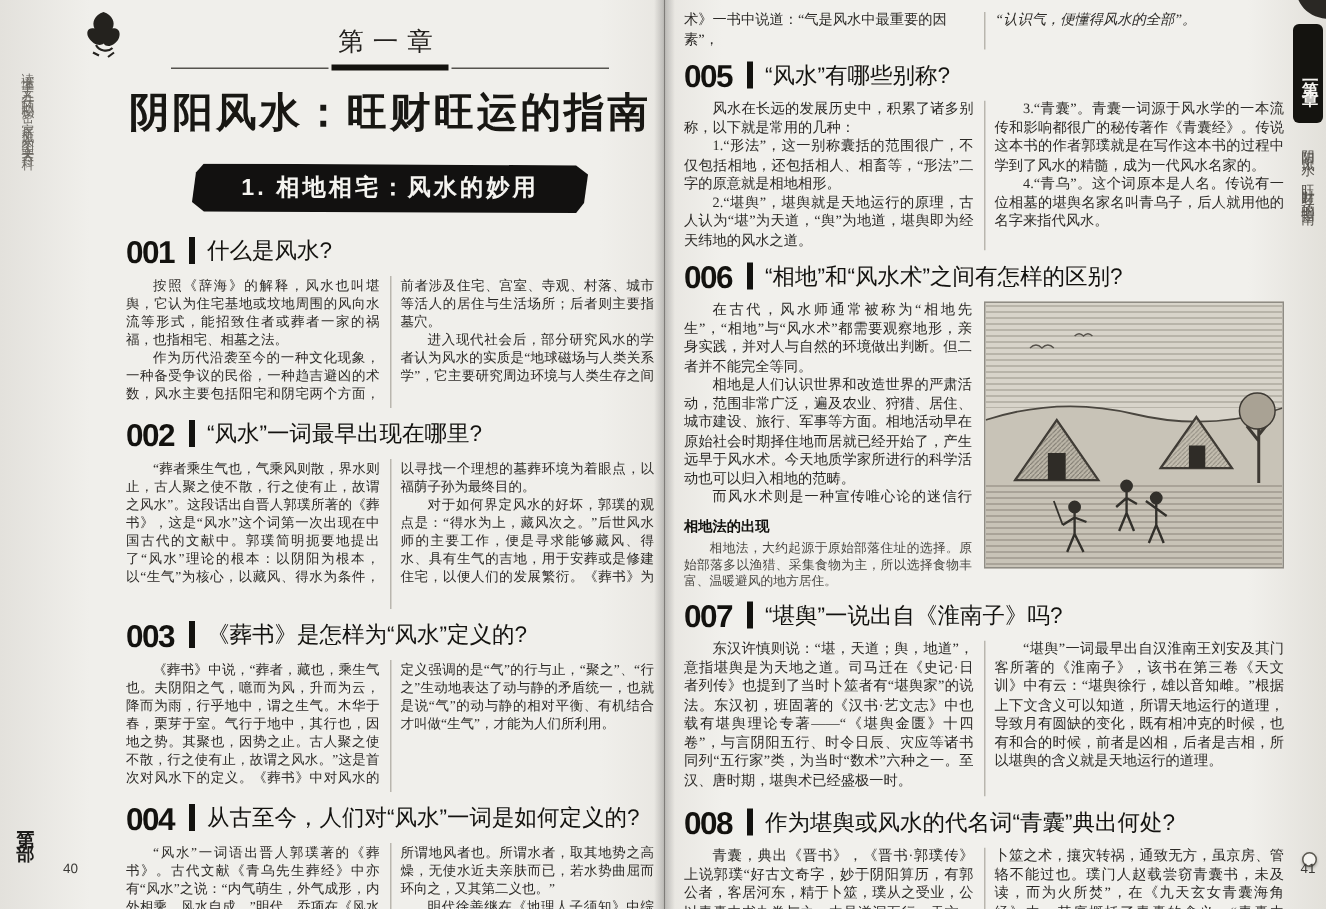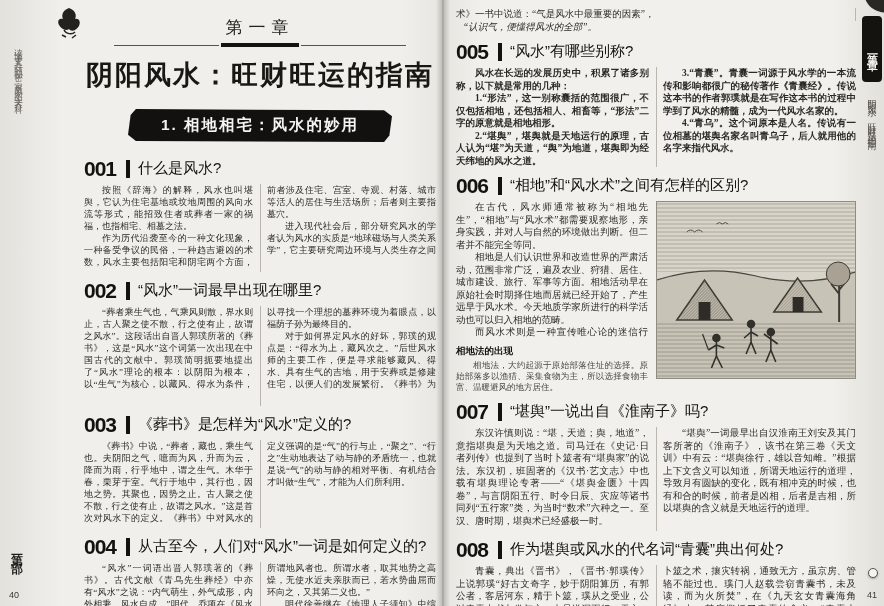--- a/index.html
+++ b/index.html
@@ -11,21 +11,21 @@
   .page-r{left:442px;background:linear-gradient(to right,#e7e5e0 0,#f1f0ec 40px,#f1f0ec 390px,#e2e0da 442px);}
   .gutter{position:absolute;top:0;left:436px;width:14px;height:606px;z-index:5;
           background:linear-gradient(to right,rgba(0,0,0,0) 0,rgba(0,0,0,0.18) 45%,rgba(40,38,35,0.55) 50%,rgba(0,0,0,0.18) 55%,rgba(0,0,0,0) 100%);}
 
   
   .spine-text{position:absolute;writing-mode:vertical-rl;color:#6b6862;letter-spacing:3px;
               font-size:8.5px;font-family:"Liberation Sans",sans-serif;}
   .spine-l{left:13px;top:42px;height:300px;}
   .spine-part{position:absolute;left:8px;top:544px;writing-mode:vertical-rl;font-weight:bold;
               color:#1c1b19;font-size:12px;letter-spacing:4px;font-family:"Liberation Sans",sans-serif;}
-  .pagenum{position:absolute;bottom:6px;font-size:9px;color:#3a3936;font-family:"Liberation Sans",sans-serif;}
+  .pagenum{position:absolute;bottom:22px;font-size:9px;color:#3a3936;font-family:"Liberation Sans",sans-serif;margin-left:33px;}
   .pn-l{left:9px;}
   .pn-r{right:7px;}
   .logo-tl{position:absolute;left:54px;top:6px;width:30px;height:34px;}
   .logo-tr{position:absolute;right:-6px;top:-8px;width:30px;height:26px;}
   .chapter-tab{position:absolute;right:2px;top:16px;width:20px;height:66px;background:#14130f;border-radius:4px;
                display:flex;align-items:center;justify-content:center;z-index:3;}
   .chapter-tab span{writing-mode:vertical-rl;color:#f4f3ef;font-size:11px;font-weight:bold;
                     letter-spacing:3px;font-family:"Liberation Sans",sans-serif;}
   .spine-r{right:6px;top:92px;height:320px;color:#55524c;font-size:9px;}
   .punch-hole{position:absolute;right:6px;bottom:28px;width:8px;height:8px;border-radius:50%;
@@ -38,41 +38,41 @@
   .chap-rule .thin{flex:1;height:1px;background:#55534e;}
   .chap-rule .thick{width:78px;height:4px;background:#14130f;margin:0 2px;}
   .chap-title{text-align:center;font-size:27px;font-weight:bold;color:#181713;letter-spacing:2px;margin:2px 0 16px;}
   .banner{margin:0 auto 16px;width:256px;background:#121110;color:#f5f4f0;text-align:center;
           font-size:15.5px;font-weight:bold;letter-spacing:2px;padding:6px 4px;
           font-family:"Liberation Sans",sans-serif;border-radius:3px;
           clip-path:polygon(1% 18%,3% 0,97% 4%,100% 22%,99% 80%,97% 100%,3% 97%,0 78%);}
 
   
   .qa{margin-bottom:8px;}
-  .qa-head{display:flex;align-items:center;margin-bottom:5px;white-space:nowrap;}
+  .qa-head{display:flex;margin-bottom:5px;white-space:nowrap;}
   .qa-num{font-family:"Liberation Sans",sans-serif;font-weight:900;font-size:21px;color:#13120f;
           letter-spacing:-1px;line-height:1;}
   .qa-bar{display:inline-block;width:4px;height:18px;background:#13120f;margin:0 8px 0 10px;}
   .qa-q{font-family:"Liberation Sans",sans-serif;font-weight:400;font-size:15px;color:#13120f;
         margin:0;letter-spacing:0;}
   .cols{column-count:2;column-gap:14px;column-rule:1px solid #b9b6ae;column-fill:auto;
         overflow:hidden;text-align:justify;}
   .body-text p{margin:0;text-indent:2em;font-size:9px;line-height:12px;color:#2c2a27;}
   .content-r .body-text p{font-size:9.5px;line-height:12.5px;}
   .h-001{height:88px;}
   .h-002{height:100px;}
   .h-003{height:88px;}
   .h-004{height:82px;}
-  .h-005{height:100px;font-weight:bold;}
+  .h-005{height:100px;}
   .h-007{height:104px;}
   .h-008{height:58px;}
 
   
   .content-r{position:absolute;left:14px;top:8px;width:400px;}
-  .cont-row{display:flex;margin-bottom:8px;flex-direction:column;}
+  .cont-row{display:flex;margin-bottom:8px;}
   .cont-row .c{flex:1;font-size:9.5px;line-height:12.5px;color:#2c2a27;}
   .cont-row .c:first-child{border-right:1px solid #b9b6ae;padding-right:7px;}
   .cont-row .c:last-child{padding-left:7px;font-style:italic;}
   .qa6-flex{display:flex;gap:8px;}
   .qa6-left{width:192px;flex:none;}
   .qa6-text{height:138px;overflow:hidden;text-align:justify;}
   .figure{flex:1;height:176px;border:1px solid #8f8c84;background:#d9d5cc;overflow:hidden;}
   .figure svg{display:block;width:100%;height:100%;}
   .caption-title{font-family:"Liberation Sans",sans-serif;font-weight:bold;font-size:9.5px;
                  color:#13120f;margin:6px 0 2px;}

